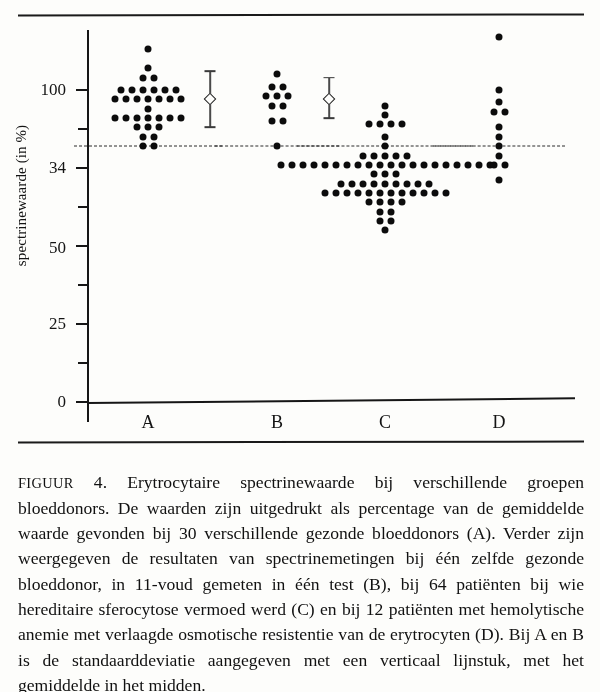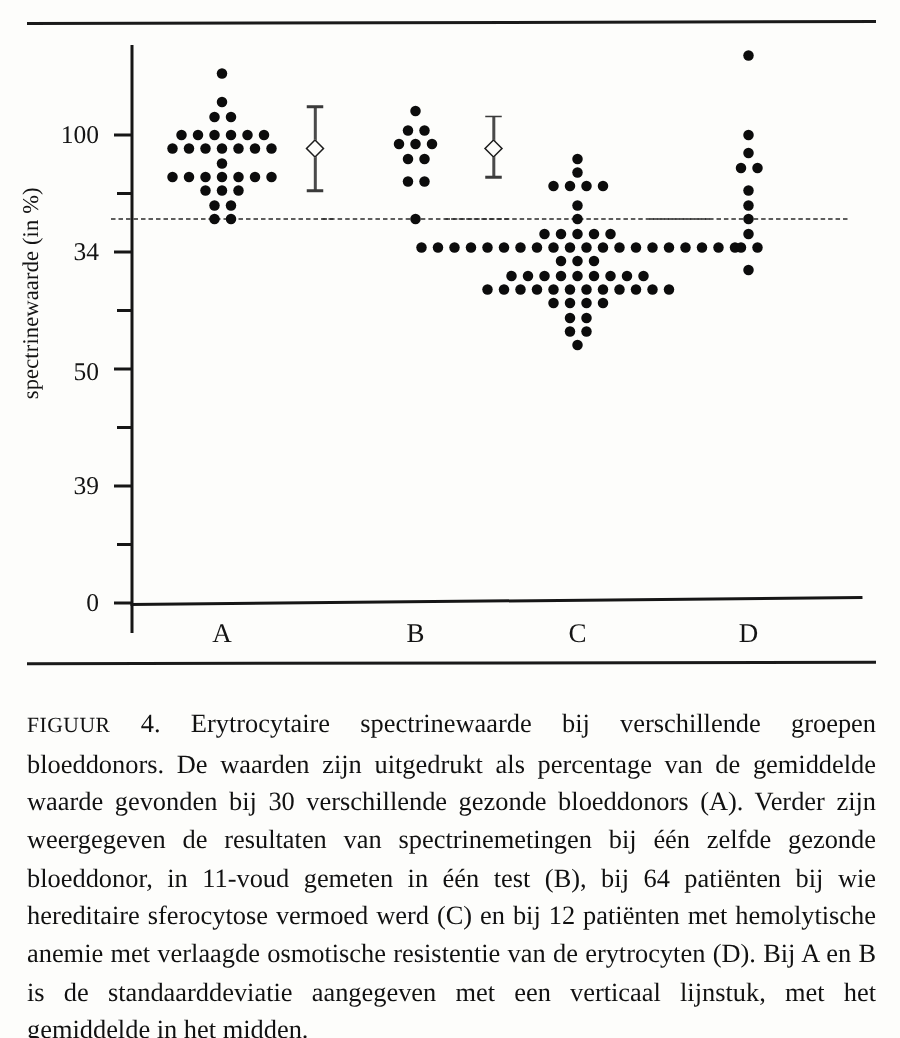--- a/index.html
+++ b/index.html
@@ -125,21 +125,21 @@
     <div class="axis-x"></div>
 
     <div class="ylab-wrap">
       <span class="ylab">spectrinewaarde (in %)</span>
     </div>
 
     <div id="ytick-layer">
         <div class="tick" style="top: 383.2px;"></div>
         <div class="ytick-label" style="top: 375px; left: 8px;">0</div>
         <div class="tick" style="top: 305.2px;"></div>
-        <div class="ytick-label" style="top: 297px; left: 8px;">39</div>
+        <div class="ytick-label" style="top: 297px; left: 8px;">25</div>
         <div class="tick" style="top: 227.2px;"></div>
         <div class="ytick-label" style="top: 221px; left: 8px;">50</div>
         <div class="tick" style="top: 149.2px;"></div>
         <div class="ytick-label" style="top: 141px; left: 8px;">34</div>
         <div class="tick" style="top: 71.2px;"></div>
         <div class="ytick-label" style="top: 63px; left: 8px;">100</div>
         <div class="tick minor" style="top: 344.2px;"></div>
         <div class="tick minor" style="top: 266.2px;"></div>
         <div class="tick minor" style="top: 188.2px;"></div>
         <div class="tick minor" style="top: 110.2px;"></div>

